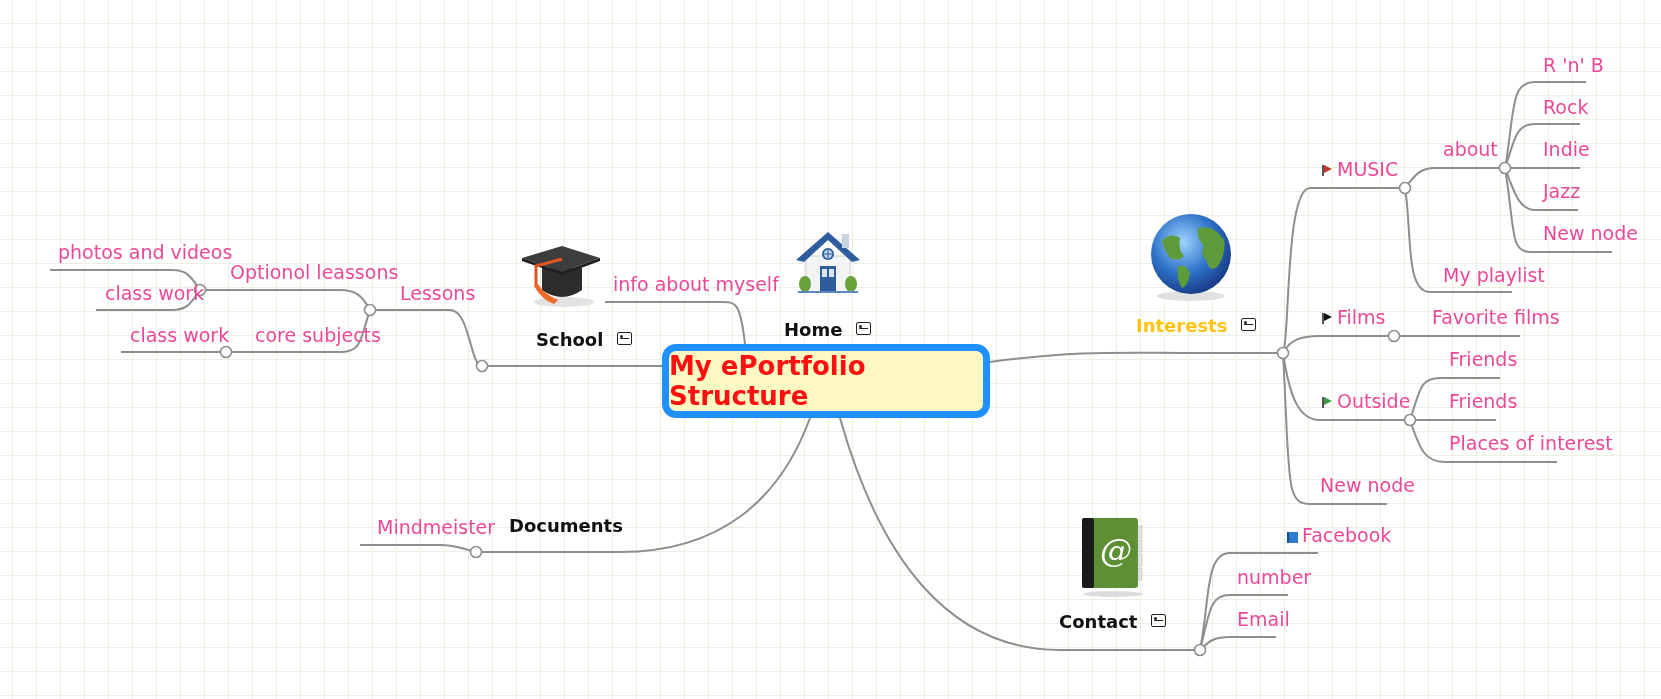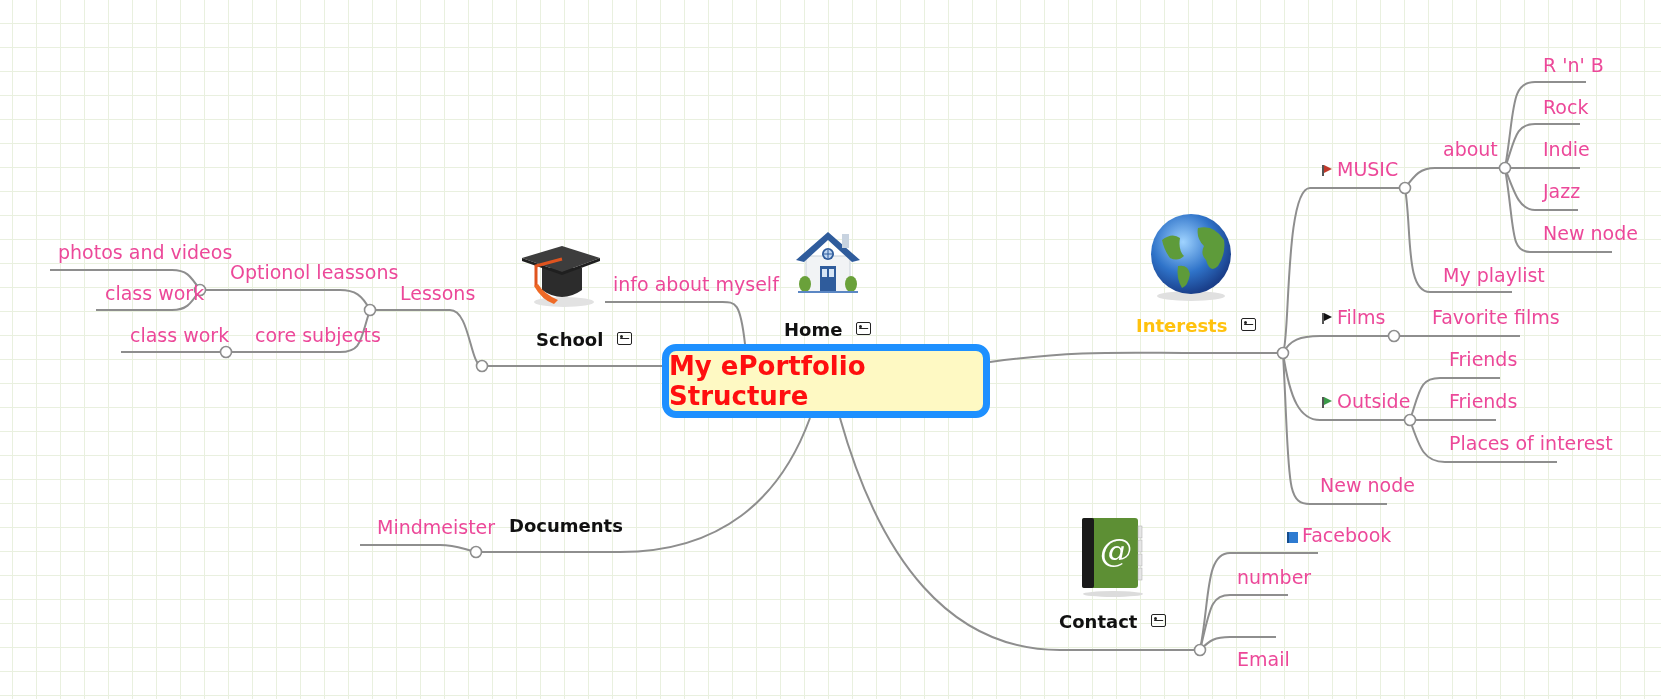--- a/index.html
+++ b/index.html
@@ -188,13 +188,13 @@
     <text x="36" y="45" text-anchor="middle" font-size="32" fill="#ffffff" font-family="DejaVu Serif, serif" font-style="italic">@</text>
   </svg>
 </div>
 <div class="main" style="left:1059px; top:611px;">
   <span>Contact</span><span class="img-ic"></span>
 </div>
 <div class="lbl" style="left:1287px; top:527px;">
   <span style="display:inline-block; width:9px; height:11px; background:#2e7bd1; border-left:2px solid #144d8c; margin-right:4px; vertical-align:-1px;"></span><span>Facebook</span>
 </div>
 <div class="lbl" style="left:1237px; top:569px;">number</div>
-<div class="lbl" style="left:1237px; top:611px;margin-top:40px;">Email</div>
+<div class="lbl" style="left:1237px; top:611px;">Email</div>
 
 </body></html>

